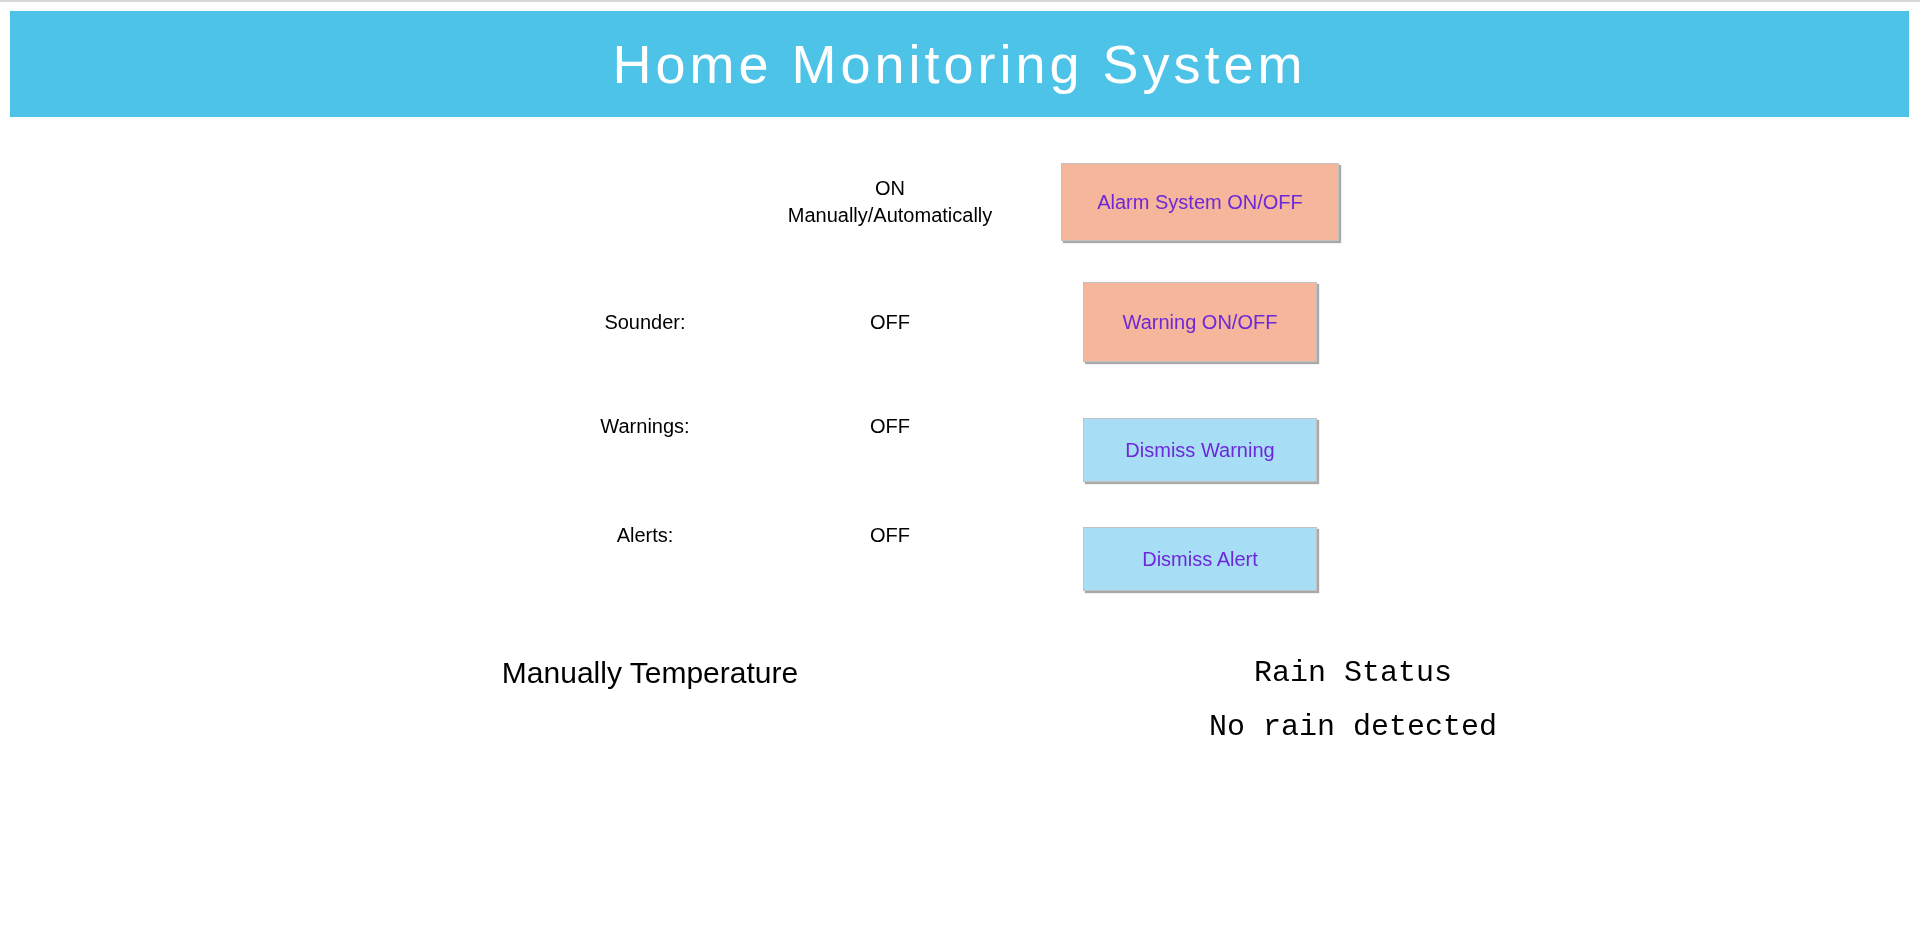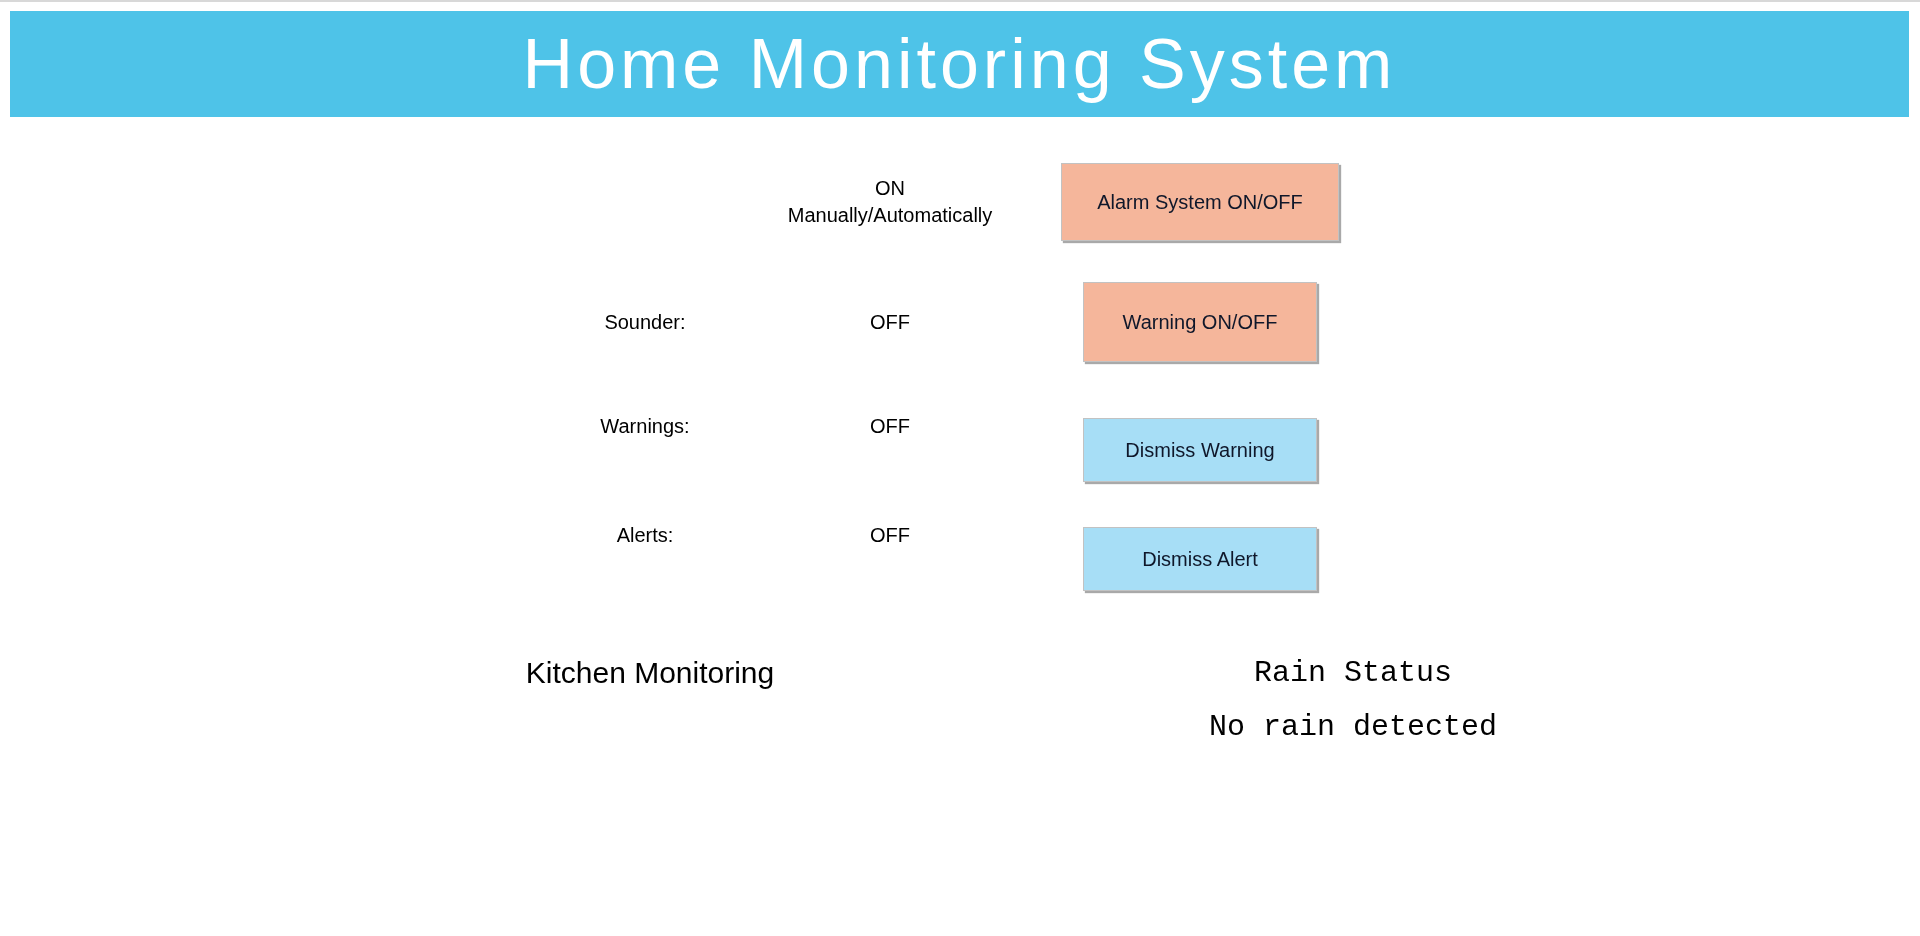--- a/index.html
+++ b/index.html
@@ -24,21 +24,21 @@
   .header {
     position: absolute;
     left: 10px; top: 11px;
     width: 1899px; height: 106px;
     background: var(--header-bg, #4ec3e8);
     display: flex;
     align-items: center;
     justify-content: center;
   }
   .page-title {
-    font-size: 70px;
+    font-size: 54px;
     font-weight: 400;
     letter-spacing: 4px;
     color: var(--title-text, #ffffff);
     white-space: nowrap;
   }
   .row { position: absolute; left: 0; width: 1920px; }
   #row-alarm    { top: 163px; height: 78px; }
   #row-sounder  { top: 282px; height: 80px; padding-left: 33px; }
   #row-warnings { top: 394px; height: 64px; }
   #row-alerts   { top: 503px; height: 64px; }
@@ -51,21 +51,21 @@
   .cell-button { left: 1040px; width: 320px; }
   .label-text, .status-text {
     font-size: 20px;
     line-height: 27px;
     text-align: center;
     color: #000000;
   }
   .btn {
     font-family: "Liberation Sans", sans-serif;
     font-size: 20px;
-    color: #0f172a;
+    color: #6d28d9;
     display: flex; align-items: center; justify-content: center;
     border: 1px solid #c2c2c2;
     box-shadow: 2px 2px 1px #a9a9a9;
     cursor: pointer;
     text-align: center;
   }
   .btn-salmon { background: var(--toggle-button-bg, #f5b69b); }
   .btn-blue   { background: var(--dismiss-button-bg, #a7def6); margin-top: 48px; }
   #btn-alarm   { width: 278px; height: 78px; }
   #btn-sounder { width: 234px; height: 80px; }
@@ -136,21 +136,21 @@
     </div>
     <div class="cell cell-status">
       <div class="status-text">OFF</div>
     </div>
     <div class="cell cell-button">
       <button class="btn btn-blue" id="btn-alert">Dismiss Alert</button>
     </div>
   </div>
 
   <div class="stat" id="stat-temp">
-    <div class="stat-title">Kitchen Monitoring</div>
+    <div class="stat-title">Manually Temperature</div>
   </div>
 
   <div class="stat" id="stat-rain">
     <div class="stat-title">Rain Status</div>
     <div class="stat-value">No rain detected</div>
   </div>
 
 </div>
 
 </body></html>

